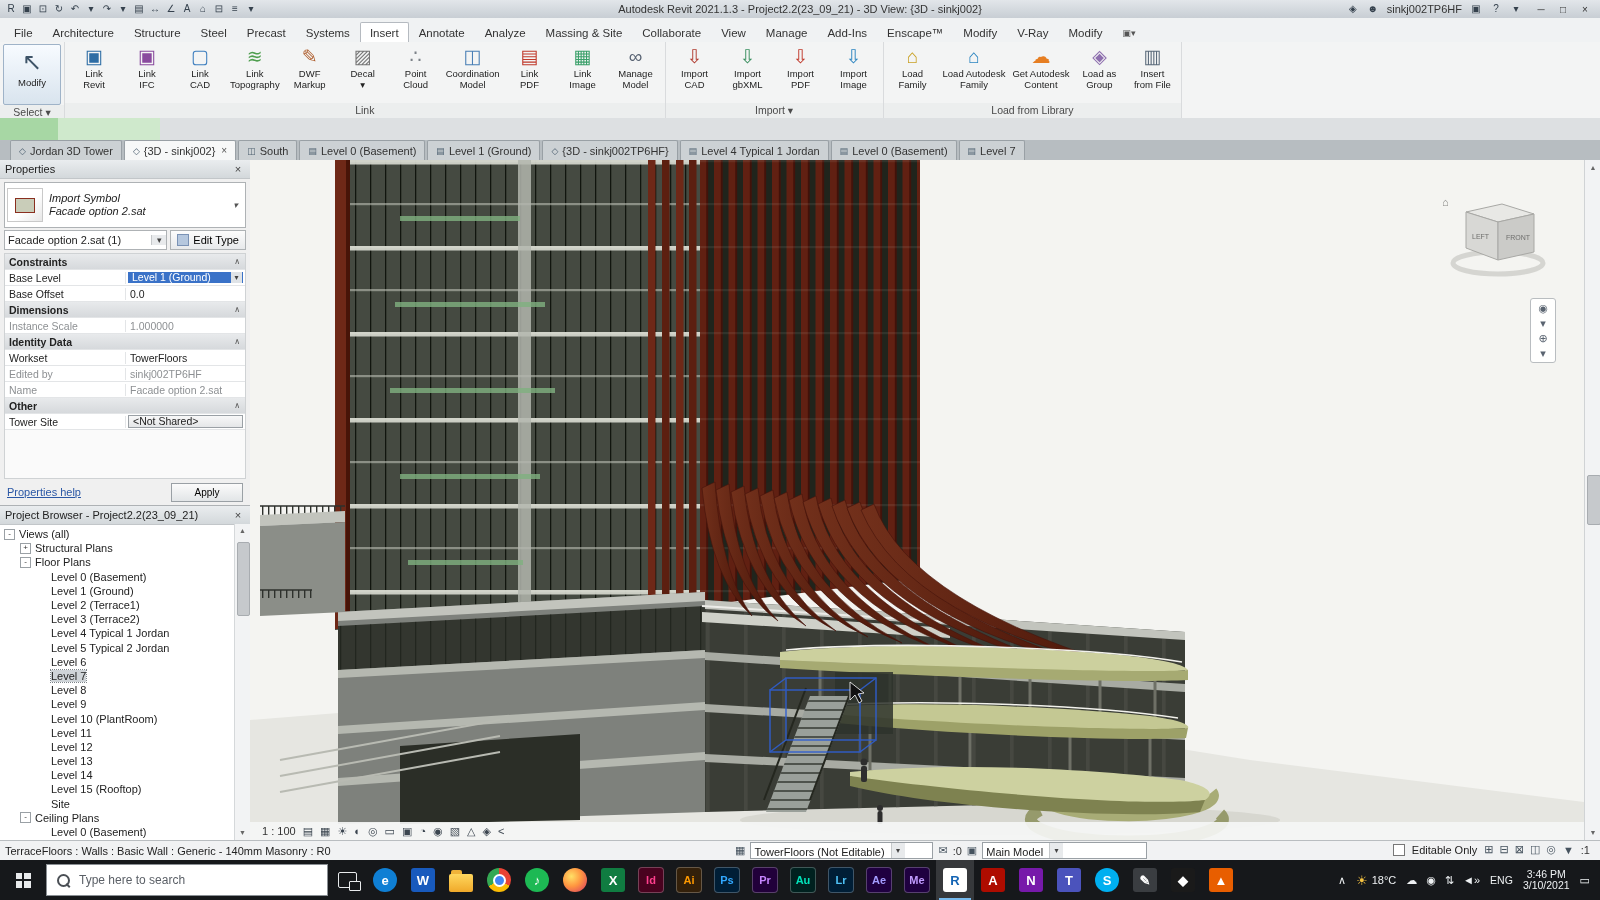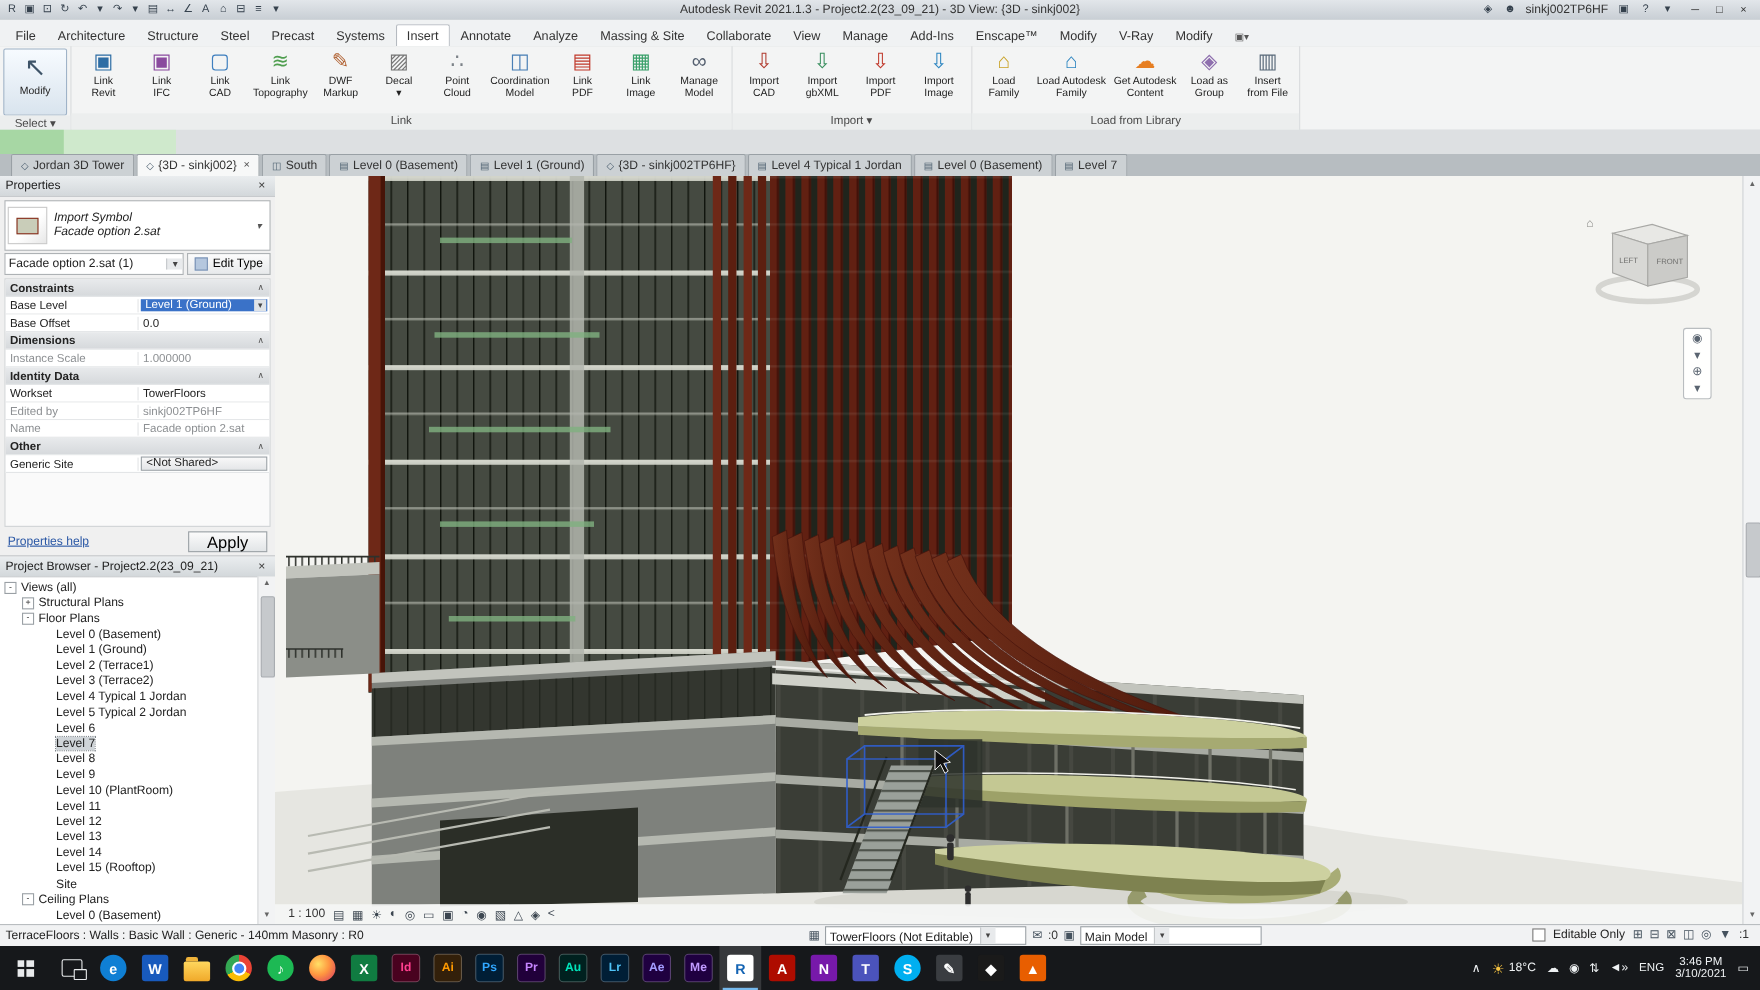--- a/index.html
+++ b/index.html
@@ -84,21 +84,21 @@
   .prow .toggle{display:none;}
   .prow.section{background:linear-gradient(#e8eaec,#d6d9dc);font-weight:bold;}
   .prow.section .pl{width:auto;flex:1;border-right:none;}
   .prow.section .toggle{display:block;margin-left:auto;padding-right:5px;font-weight:normal;font-size:8px;color:#555;}
   .prow.disabled .pl,.prow.disabled .pv{color:#8d9093;}
   .prow.combosel .pv{background:#3a72c8;color:#fff;margin:1px 2px;height:11px;line-height:11px;position:relative;padding-right:14px;}
   .prow.combosel .pv::after{content:"▾";position:absolute;right:1px;top:0;width:11px;background:#dfe3e7;color:#444;text-align:center;font-size:8px;height:11px;line-height:11px;}
   .prow.btnval .pv{border:1px solid #9aa0a5;background:linear-gradient(#f8f8f8,#e4e6e8);margin:1px 2px;height:11px;line-height:11px;}
   .prop-footer{height:26px;display:flex;align-items:center;padding:0 7px;gap:8px;flex:none;}
   .prop-footer a{color:#2a57a5;text-decoration:underline;margin-right:auto;}
-  .prop-footer button{width:72px;height:19px;border:1px solid #9aa0a5;background:linear-gradient(#fbfbfb,#e2e5e7);font-size:15px;font-family:inherit;}
+  .prop-footer button{width:72px;height:19px;border:1px solid #9aa0a5;background:linear-gradient(#fbfbfb,#e2e5e7);font-size:10px;font-family:inherit;}
 
   #project-browser{flex:1;display:flex;flex-direction:column;background:#f0f0f0;position:relative;}
   .tree{flex:1;background:#fff;overflow:hidden;padding-top:2px;margin-right:15px;}
   .titem{display:flex;align-items:center;height:14.2px;white-space:nowrap;}
   .titem .exp{width:9px;height:9px;border:1px solid #9aa0a5;background:#fff;font-size:8px;line-height:7px;
     text-align:center;color:#333;margin-right:4px;flex:none;}
   .titem .exp:empty{visibility:hidden;}
   .titem.d0{padding-left:4px;} .titem.d1{padding-left:20px;} .titem.d2{padding-left:36px;}
   .titem.sel .tlabel{background:#cfd4d8;outline:1px dotted #7d848a;}
   .pb-scroll{position:absolute;right:0;top:18px;bottom:0;width:15px;background:#f2f3f4;border-left:1px solid #d5d8da;}
@@ -491,21 +491,21 @@
             <span class="pl">Name</span>
             <span class="pv">Facade option 2.sat</span>
 
           </div>
             <div class="prow section">
             <span class="pl">Other</span>
 
             <span class="toggle">∧</span>
           </div>
             <div class="prow btnval">
-            <span class="pl">Generic Site</span>
+            <span class="pl">Tower Site</span>
             <span class="pv">&lt;Not Shared&gt;</span>
 
           </div>
           </div>
         <div class="prop-footer">
           <a>Properties help</a>
           <button>Apply</button>
         </div>
       </div>
 
@@ -852,20 +852,24 @@
 
   <div id="taskbar">
     <div class="start">
       <span class="winlogo">
           <i></i>
           <i></i>
           <i></i>
           <i></i>
         </span>
     </div>
+    <div class="search">
+      <span class="mag"></span>
+      <span class="ph">Type here to search</span>
+    </div>
     <div class="apps">
 
     <div class="tbtn tv">
         <span class="tico"></span>
       </div>
         <div class="tbtn circle">
         <span class="tico" style="background: rgb(15, 127, 212);">e</span>
       </div>
         <div class="tbtn sq">
         <span class="tico" style="background: rgb(24, 90, 189);">W</span>

